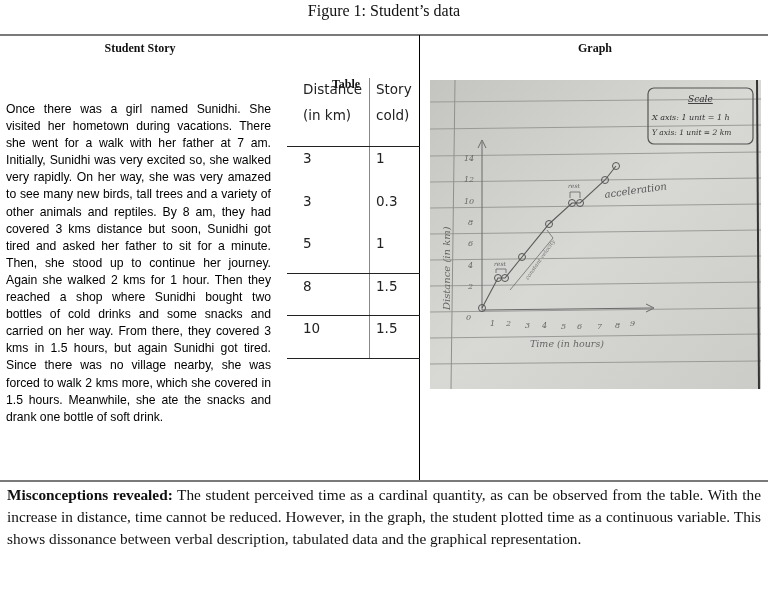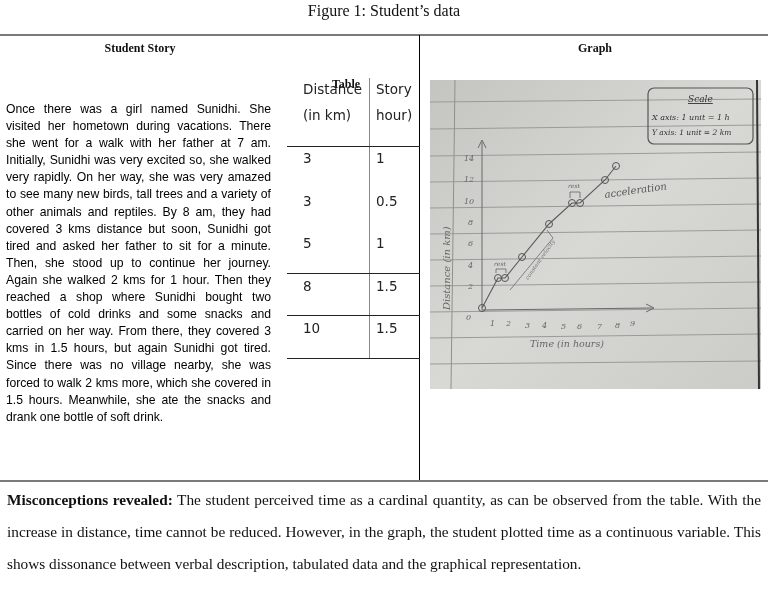--- a/index.html
+++ b/index.html
@@ -13,21 +13,21 @@
   .h-table { left:281px; width:130px;margin-top:36px; }
   .h-graph { left:422px; width:346px; }
   .story { position:absolute; left:6px; top:80px; width:265px; font-family:Liberation Sans, sans-serif; font-size:12.2px; line-height:17.1px; text-align:justify; color:#000000;margin-top:21px; }
   .tbl { position:absolute; left:287px; top:78px; width:133px; font-family:"DejaVu Sans", sans-serif; font-size:13.5px; color:#222; }
   .tbl .vline { position:absolute; left:82px; top:0; width:1px; height:280px; background:#888; }
   .tbl .row { position:absolute; left:0; width:133px; }
   .tbl .hl { position:absolute; left:0; width:133px; height:1px; background:#222; }
   .tbl .c1 { position:absolute; left:16px; }
   .tbl .c2 { position:absolute; left:89px; }
   .graph-photo { position:absolute; left:430px; top:80px; width:331px; height:309px; background:#0f766e; overflow:hidden; }
-  .misc { position:absolute; left:7px; top:484px; width:754px; font-size:15.3px; line-height:32px; text-align:justify; }
+  .misc { position:absolute; left:7px; top:484px; width:754px; font-size:15.3px; line-height:22px; text-align:justify; }
   .misc b { font-weight:bold; }
 </style>
 </head>
 <body>
 
 <div class="fig-title">Figure 1: Student’s data</div>
 <div class="rule-top"></div>
 <div class="vdivider"></div>
 
 <div class="col-head h-story">Student Story</div>
@@ -37,30 +37,30 @@
 <div class="story">Once there was a girl named Sunidhi. She visited her hometown during vacations. There she went for a walk with her father at 7 am. Initially, Sunidhi was very excited so, she walked very rapidly. On her way, she was very amazed to see many new birds, tall trees and a variety of other animals and reptiles. By 8 am, they had covered 3 kms distance but soon, Sunidhi got tired and asked her father to sit for a minute. Then, she stood up to continue her journey. Again she walked 2 kms for 1 hour. Then they reached a shop where Sunidhi bought two bottles of cold drinks and some snacks and carried on her way. From there, they covered 3 kms in 1.5 hours, but again Sunidhi got tired. Since there was no village nearby, she was forced to walk 2 kms more, which she covered in 1.5 hours. Meanwhile, she ate the snacks and drank one bottle of soft drink.</div>
 
 <div class="tbl">
   <div class="vline"></div>
   <div class="row" style="top:3px;">
     <span class="c1">Distance</span>
     <span class="c2">Story</span>
   </div>
   <div class="row" style="top:29px;">
     <span class="c1">(in km)</span>
-    <span class="c2">hour)</span>
+    <span class="c2">cold)</span>
   </div>
   <div class="hl" style="top:68px;"></div>
   <div class="row" style="top:72px;">
     <span class="c1">3</span>
     <span class="c2">1</span>
   </div>
   <div class="row" style="top:115px;">
     <span class="c1">3</span>
-    <span class="c2">0.5</span>
+    <span class="c2">0.3</span>
   </div>
   <div class="row" style="top:157px;">
     <span class="c1">5</span>
     <span class="c2">1</span>
   </div>
   <div class="hl" style="top:195px;"></div>
   <div class="row" style="top:200px;">
     <span class="c1">8</span>
     <span class="c2">1.5</span>
   </div>

